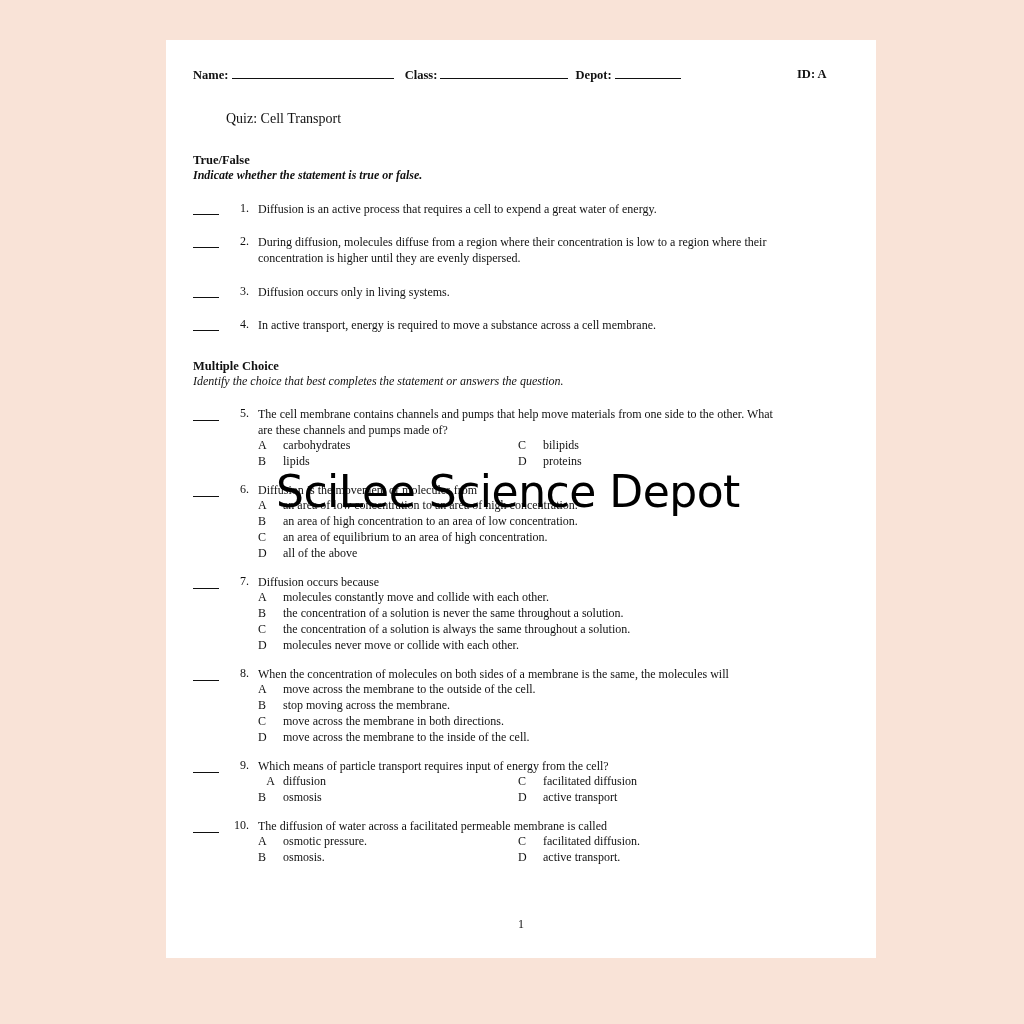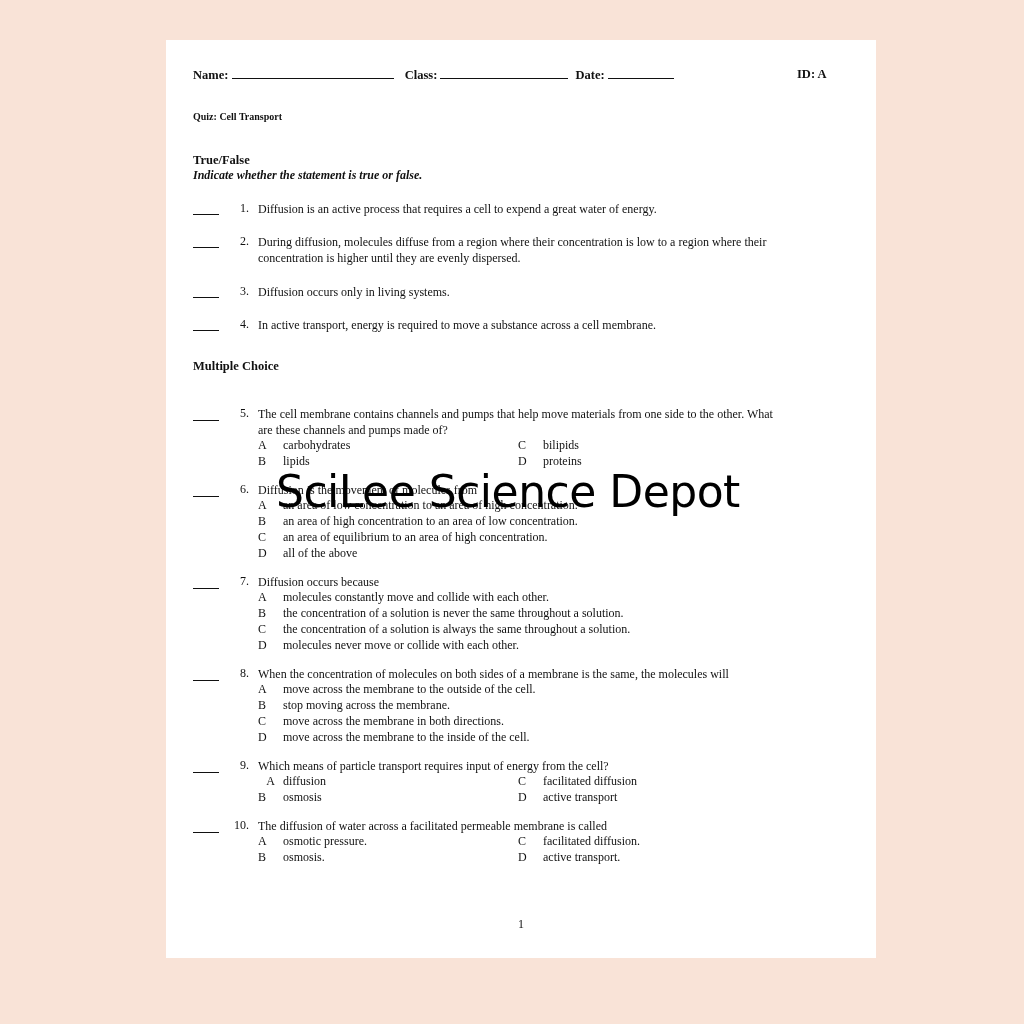--- a/index.html
+++ b/index.html
@@ -12,21 +12,21 @@
     color:#111;
   }
   .page {
     position:absolute; left:166px; top:40px;
     width:710px; height:918px;
     background:#ffffff;
   }
   .abs { position:absolute; white-space:nowrap; }
   .hdr { font-weight:bold; font-size:12.5px; }
   .line { display:inline-block; border-bottom:1.3px solid #111; height:11px; vertical-align:baseline; }
-  .title { font-weight:bold; font-size:10px; }
+  .title { font-weight:normal; font-size:14px;margin-left:33px; }
   .sec-title { font-weight:bold; font-size:12.5px; }
   .sec-inst { font-style:italic; font-size:12px; }
   .blank { position:absolute; width:26px; border-bottom:1.3px solid #111; }
   .qnum { position:absolute; font-size:12px; text-align:right; width:28px; }
   .qtext { position:absolute; font-size:12px; line-height:16px; }
   .opt { position:absolute; font-size:12px; white-space:nowrap; }
   .opt .ltr { display:inline-block; width:25px; }
   .pagenum { font-size:12px; }
   .watermark {
     position:absolute; left:276px; top:466px;
@@ -38,21 +38,21 @@
 </head>
 <body>
 
 <div class="page">
 
   <div class="abs hdr" style="left:27px; top:27px;">
     <span>Name:</span>
     <span class="line" style="width:162px;"></span>
     <span style="margin-left:8px;">Class:</span>
     <span class="line" style="width:128px;"></span>
-    <span style="margin-left:4px;">Date:</span>
+    <span style="margin-left:4px;">Depot:</span>
     <span class="line" style="width:66px;"></span>
   </div>
   <div class="abs hdr" style="left:631px; top:27px;">ID: A</div>
 
   <div class="abs title" style="left:27px; top:71px;">Quiz: Cell Transport</div>
 
   <div class="abs sec-title" style="left:27px; top:113px;">True/False</div>
   <div class="abs sec-inst" style="left:27px; top:128px;font-weight:bold;">Indicate whether the statement is true or false.</div>
 
   <div>
@@ -71,20 +71,21 @@
     <div class="qnum" style="left:55px; top:244px;">3.</div>
     <div class="qtext" style="left:92px; top:244px;">Diffusion occurs only in living systems.</div>
   </div>
   <div>
     <div class="blank" style="left:27px; top:290px;"></div>
     <div class="qnum" style="left:55px; top:277px;">4.</div>
     <div class="qtext" style="left:92px; top:277px;">In active transport, energy is required to move a substance across a cell membrane.</div>
   </div>
 
   <div class="abs sec-title" style="left:27px; top:319px;">Multiple Choice</div>
+  <div class="abs sec-inst" style="left:27px; top:334px;">Identify the choice that best completes the statement or answers the question.</div>
 
   <div>
     <div class="blank" style="left:27px; top:380px;"></div>
     <div class="qnum" style="left:55px; top:366px;">5.</div>
     <div class="qtext" style="left:92px; top:366px;">The cell membrane contains channels and pumps that help move materials from one side to the other. What</div>
     <div class="qtext" style="left:92px; top:382px;">are these channels and pumps made of?</div>
     <div class="opt" style="left:92px; top:398px;"><span class="ltr">A</span><span>carbohydrates</span></div>
     <div class="opt" style="left:92px; top:414px;"><span class="ltr">B</span><span>lipids</span></div>
     <div class="opt" style="left:352px; top:398px;"><span class="ltr">C</span><span>bilipids</span></div>
     <div class="opt" style="left:352px; top:414px;"><span class="ltr">D</span><span>proteins</span></div>

